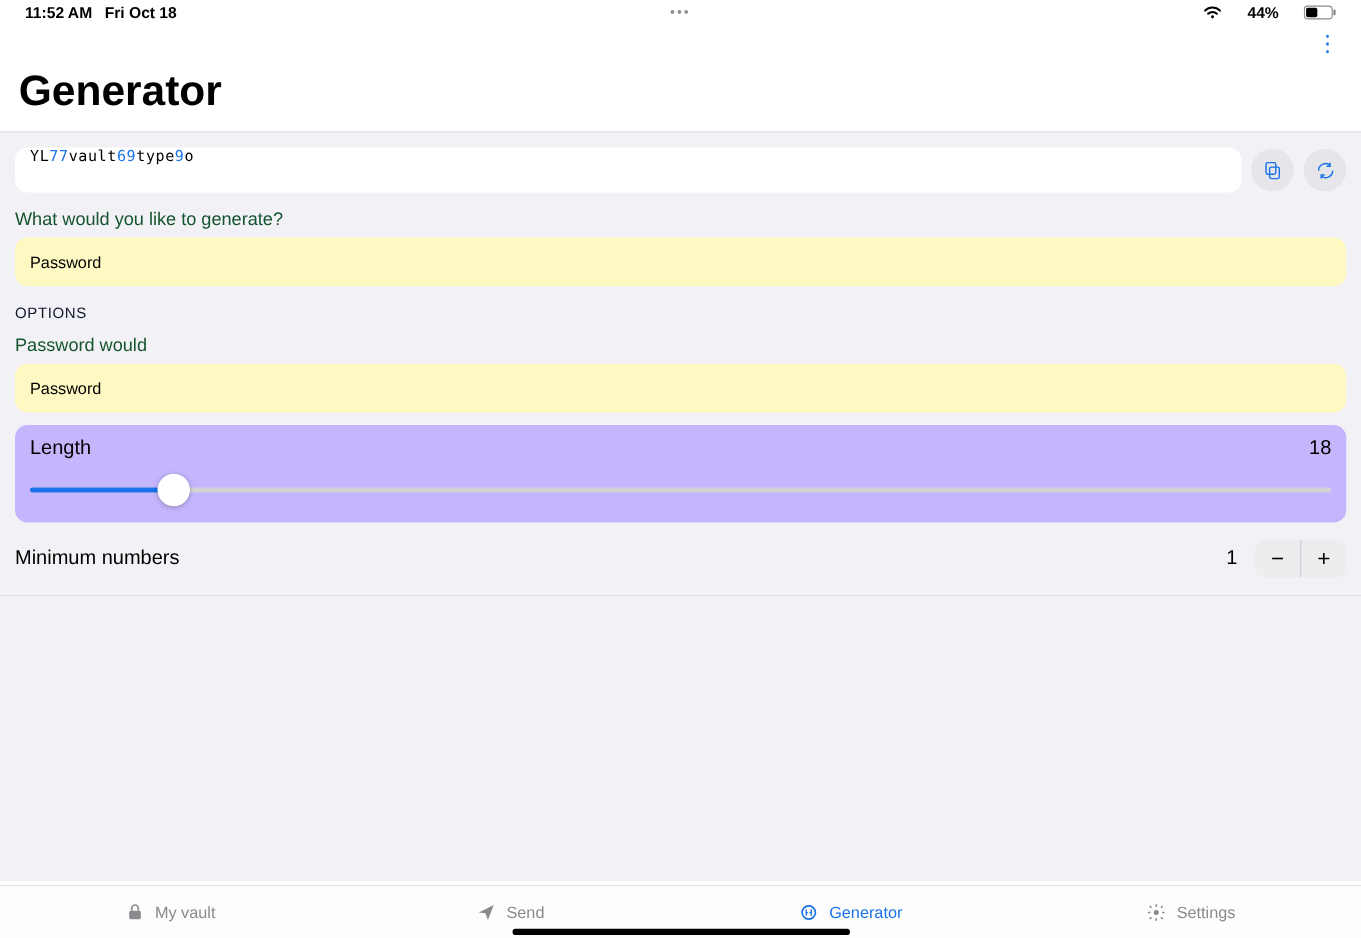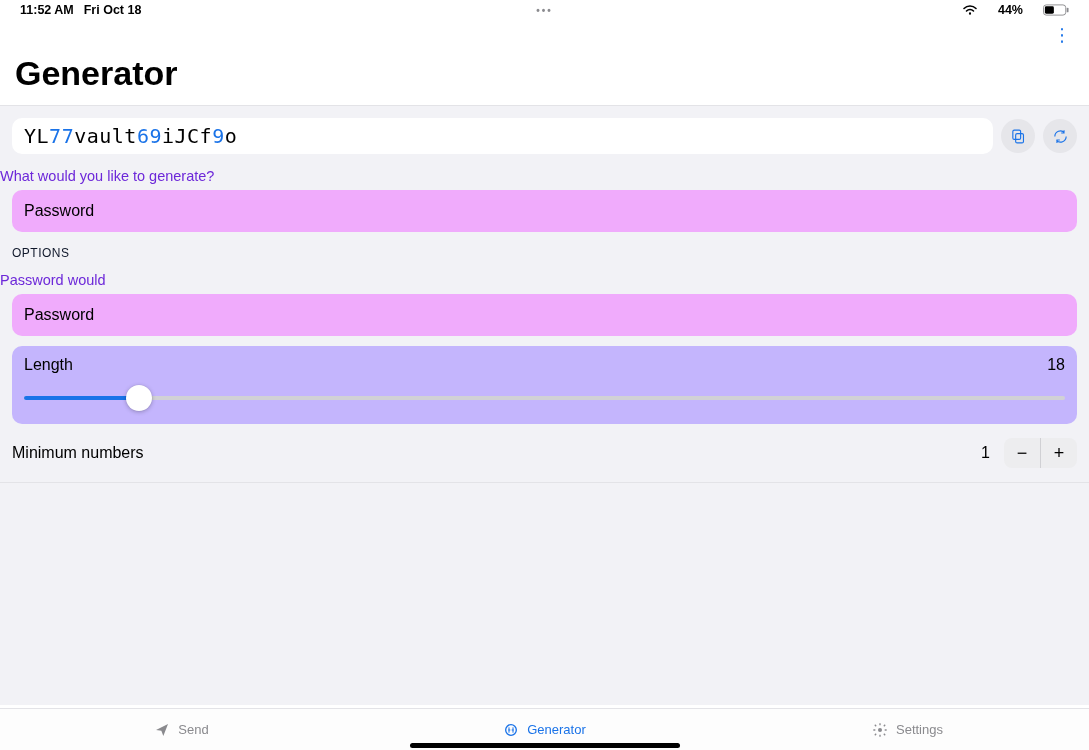--- a/index.html
+++ b/index.html
@@ -12,28 +12,28 @@
   .battery-icon svg { width: 26px; height: 12px; }
 
   .top-actions { height: 30px; display:flex; justify-content:flex-end; align-items:center; padding-right: 18px; }
   .more-dots { color: #1a73e8; font-size: 18px; line-height: 1; }
 
   .page-title { font-size: 34px; font-weight: 700; padding: 4px 15px 12px 15px; }
 
   .content { background: #f2f2f6; border-top: 1px solid #e3e3e7; height: calc(750px - 20px - 30px - 58px - 42px); overflow-y: hidden; padding-top: 12px; }
 
   .gen-row { display:flex; gap: 8px; padding: 0 12px 8px 12px; align-items:center; }
-  .gen-output { flex:1; background:#fff; border-radius:10px; height:36px; display:flex; align-items:center; padding:0 12px; font-family: ui-monospace, SFMono-Regular, Menlo, monospace; font-size:20px; letter-spacing:.5px; }
+  .gen-output { flex:1; background:#fff; border-radius:10px; height:36px; display:flex; align-items:flex-start; padding:0 12px; font-family: ui-monospace, SFMono-Regular, Menlo, monospace; font-size:12px; letter-spacing:.5px; }
   .gen-output .num { color:#1a73e8; }
   .icon-btn { width:34px; height:34px; border-radius:50%; background:#e6e6ea; display:flex; align-items:center; justify-content:center; cursor:pointer; }
   .icon-btn svg { width:17px; height:17px; fill:none; stroke:#1a73e8; stroke-width:1.6; }
 
-  .field-label { font-size:14.5px; color:#6d28d9; padding: 6px 12px 6px 0; }
+  .field-label { font-size:14.5px; color:#14532d; padding: 6px 12px 6px 12px; }
   .section-label { font-size:12px; color:#0f172a; padding: 14px 12px 6px 12px; text-transform: uppercase; letter-spacing:.5px; }
-  .card { background:#f0abfc; border-radius:10px; margin: 0 12px; padding: 12px; font-size:16px; }
+  .card { background:#fef9c3; border-radius:10px; margin: 0 12px; padding: 12px; font-size:13px; }
 
   .length-card { background:#c4b5fd; border-radius:10px; margin: 10px 12px 0 12px; padding: 10px 12px 18px 12px; }
   .length-header { display:flex; justify-content:space-between; font-size:16px; margin-bottom:16px; }
   .slider-wrap { position:relative; height: 16px; }
   .slider-track { position:absolute; top:50%; left:0; right:0; height:4px; background:#d1d1d6; border-radius:2px; transform:translateY(-50%); }
   .slider-fill { position:absolute; top:50%; left:0; height:4px; background:#1a73e8; border-radius:2px; transform:translateY(-50%); }
   .slider-thumb { position:absolute; top:50%; width:26px; height:26px; background:#fff; border-radius:50%; box-shadow:0 1px 4px rgba(0,0,0,.25), 0 0 0 .5px rgba(0,0,0,.05); transform:translate(-50%,-50%); }
 
   .toggle-row { display:flex; justify-content:space-between; align-items:center; padding: 14px 12px; border-bottom:1px solid #e3e3e7; font-size:16px; }
   .toggle-row:last-of-type { border-bottom:none; }
@@ -90,21 +90,21 @@
 <h1 class="page-title">Generator</h1>
 
 <div class="content">
 
   <div class="gen-row">
     <div class="gen-output" id="gen-output">
         <span>YL</span>
         <span class="num">77</span>
         <span>vault</span>
         <span class="num">69</span>
-        <span>iJCf</span>
+        <span>type</span>
         <span class="num">9</span>
         <span>o</span>
       </div>
     <div class="icon-btn">
       <svg viewBox="0 0 24 24">
           <rect x="8" y="8" width="11" height="13" rx="2"></rect>
           <rect x="4" y="3" width="11" height="13" rx="2"></rect>
         </svg>
     </div>
     <div class="icon-btn">
@@ -150,20 +150,27 @@
   <div class="stepper-row" style="border-bottom:none">
     
     
   </div>
 
 </div>
 
 <div class="tabbar">
   <div class="tab">
     <svg viewBox="0 0 24 24">
+        <rect x="5" y="10" width="14" height="10" rx="2" fill="#8a8a8e"></rect>
+        <path d="M8 10V7a4 4 0 0 1 8 0v3" fill="none" stroke="#8a8a8e" stroke-width="2"></path>
+      </svg>
+    <span>My vault</span>
+  </div>
+  <div class="tab">
+    <svg viewBox="0 0 24 24">
         <path d="M3 12 L21 3 L14 21 L11 13 Z" fill="#8a8a8e"></path>
       </svg>
     <span>Send</span>
   </div>
   <div class="tab active">
     <svg viewBox="0 0 24 24">
         <circle cx="12" cy="12" r="8" fill="none" stroke="#1a73e8" stroke-width="2"></circle>
         <path d="M9 8v8M15 8v8M8 12h3M13 12h3" stroke="#1a73e8" stroke-width="1.5" fill="none"></path>
       </svg>
     <span>Generator</span>

